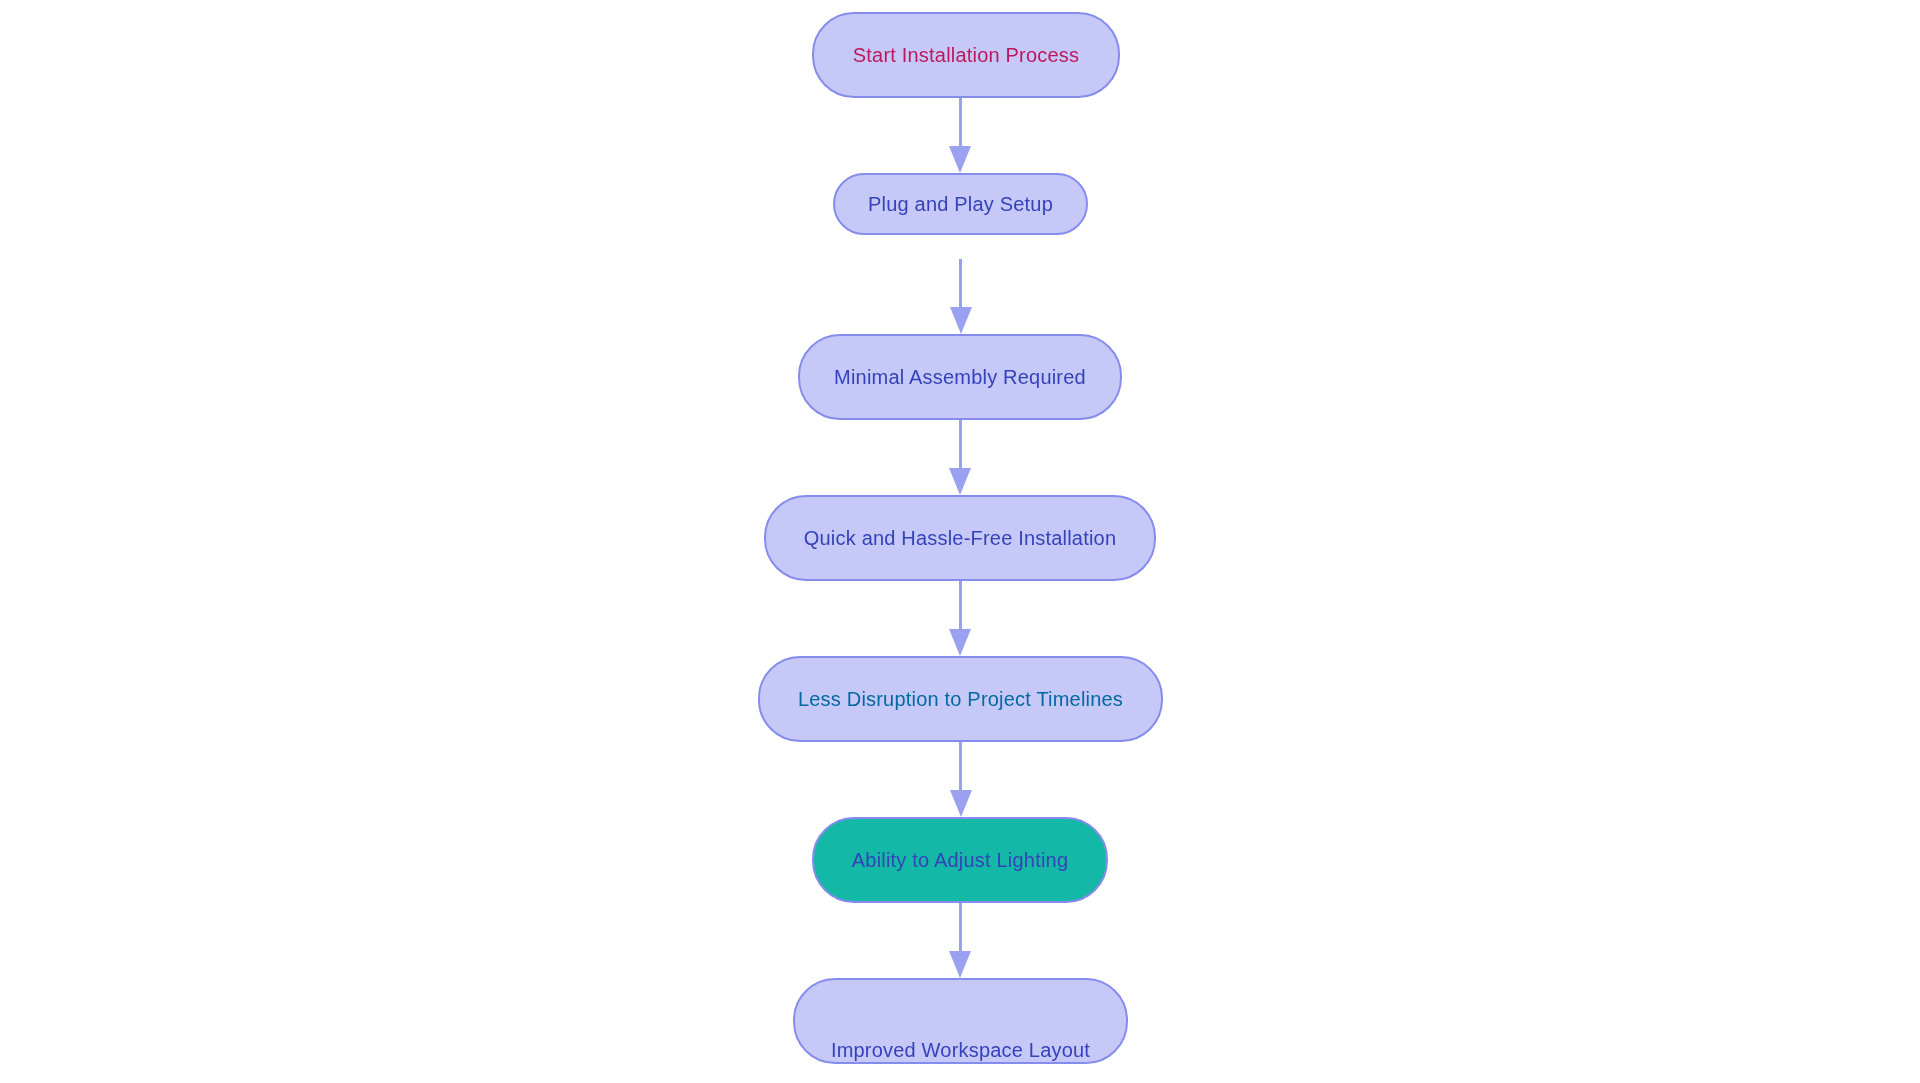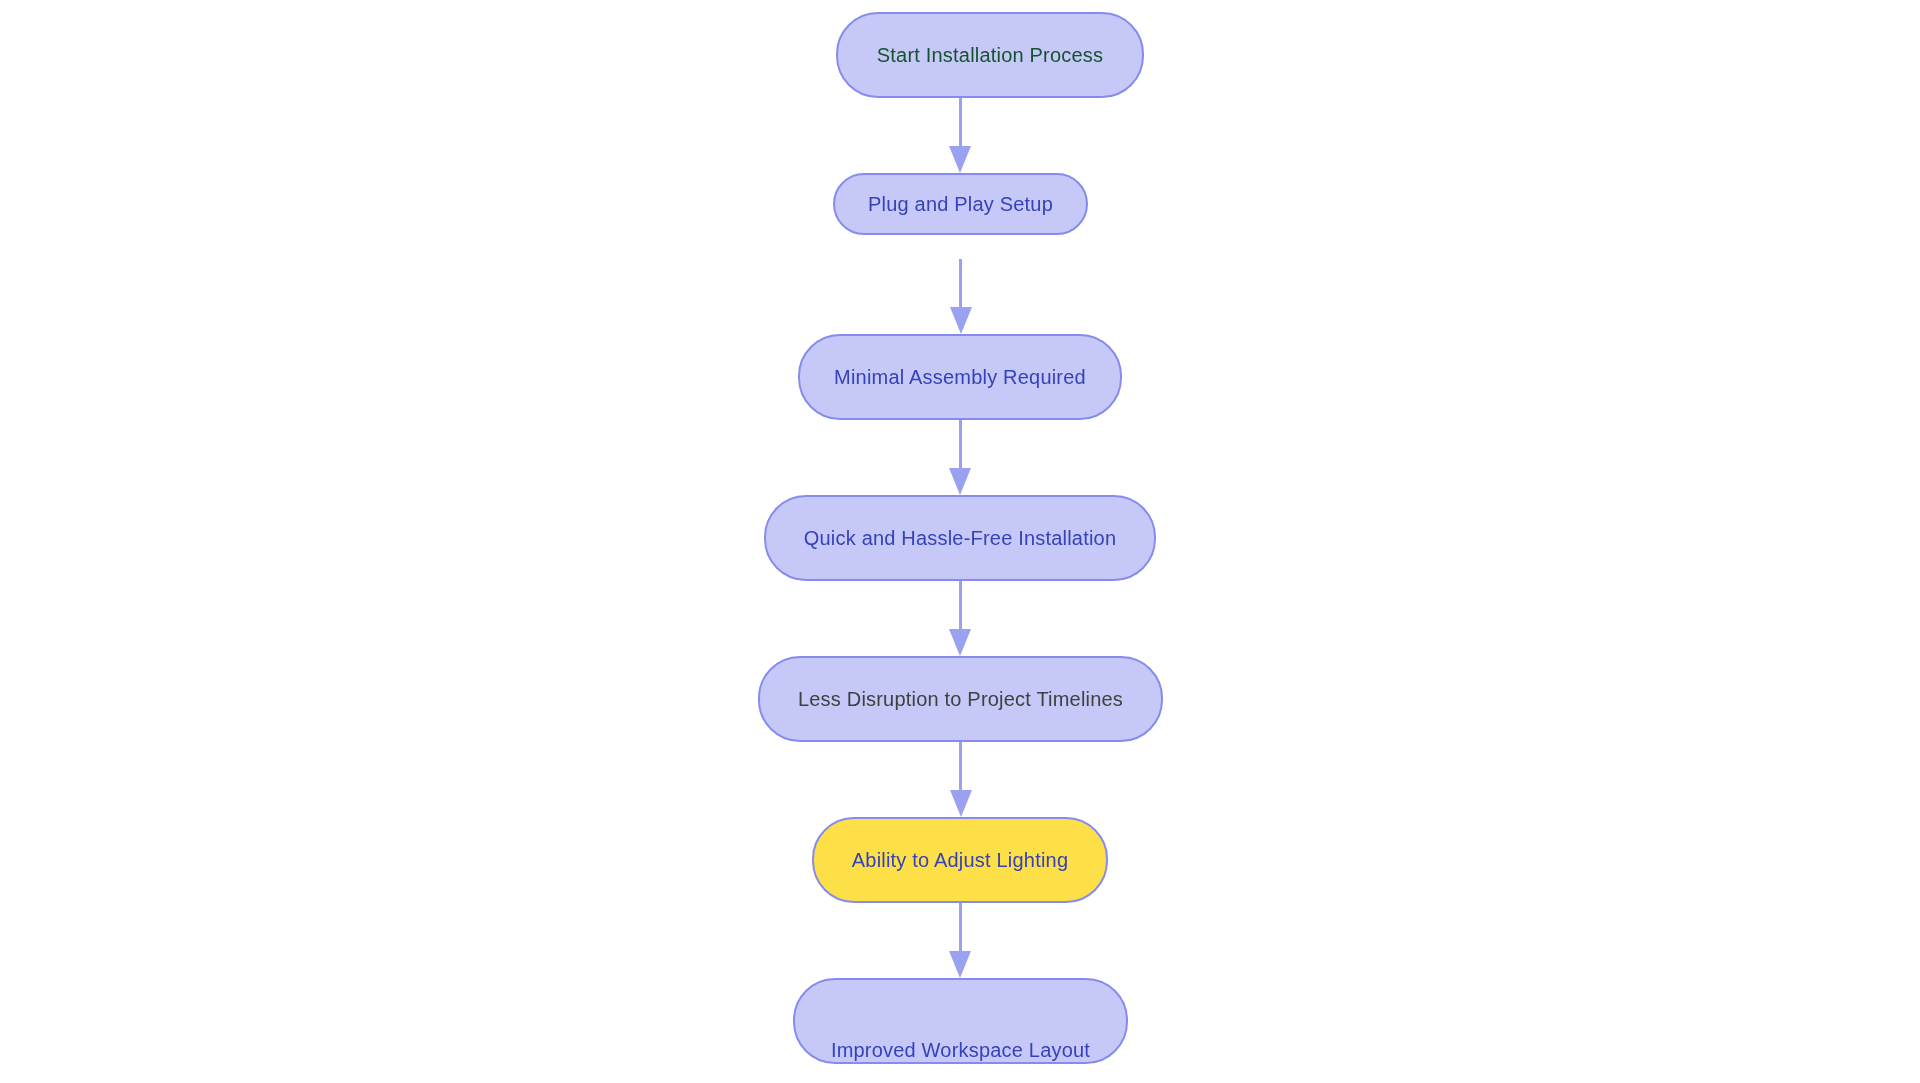--- a/index.html
+++ b/index.html
@@ -50,36 +50,36 @@
     border-left: 11px solid transparent;
     border-right: 11px solid transparent;
     border-top: 27px solid;
     flex: 0 0 auto;
   }
 </style>
 </head>
 <body>
 
 <div class="canvas" style="background: rgb(255, 255, 255);">
-    <div class="node" style="left: 836px; top: 12px; width: 308px; height: 86px; background: rgb(198, 201, 247); border-color: rgb(133, 140, 237); color: #14532d;">
+    <div class="node" style="left: 812px; top: 12px; width: 308px; height: 86px; background: rgb(198, 201, 247); border-color: rgb(133, 140, 237); color: #be185d;">
       <span>Start Installation Process</span>
     </div>
     <div class="node" style="left: 833px; top: 173px; width: 255px; height: 62px; background: rgb(198, 201, 247); border-color: rgb(133, 140, 237); color: rgb(53, 66, 186);">
       <span>Plug and Play Setup</span>
     </div>
     <div class="node" style="left: 798px; top: 334px; width: 324px; height: 86px; background: rgb(198, 201, 247); border-color: rgb(133, 140, 237); color: rgb(53, 66, 186);">
       <span>Minimal Assembly Required</span>
     </div>
     <div class="node" style="left: 764px; top: 495px; width: 392px; height: 86px; background: rgb(198, 201, 247); border-color: rgb(133, 140, 237); color: rgb(53, 66, 186);">
       <span>Quick and Hassle-Free Installation</span>
     </div>
-    <div class="node" style="left: 758px; top: 656px; width: 405px; height: 86px; background: rgb(198, 201, 247); border-color: rgb(133, 140, 237); color: #404040;">
+    <div class="node" style="left: 758px; top: 656px; width: 405px; height: 86px; background: rgb(198, 201, 247); border-color: rgb(133, 140, 237); color: #0369a1;">
       <span>Less Disruption to Project Timelines</span>
     </div>
-    <div class="node" style="left: 812px; top: 817px; width: 296px; height: 86px; background: #fde047; border-color: rgb(133, 140, 237); color: rgb(53, 66, 186);">
+    <div class="node" style="left: 812px; top: 817px; width: 296px; height: 86px; background: #14b8a6; border-color: rgb(133, 140, 237); color: rgb(53, 66, 186);">
       <span>Ability to Adjust Lighting</span>
     </div>
     <div class="node" style="left: 793px; top: 978px; width: 335px; height: 86px; background: rgb(198, 201, 247); border-color: rgb(133, 140, 237); color: rgb(53, 66, 186); align-items: flex-end;">
       <span>Improved Workspace Layout</span>
     </div>
     <div class="edge" style="left: 949px; top: 98px; height: 75px;">
       <div class="edge-line" style="background: rgb(153, 161, 240);"></div>
       <div class="edge-head" style="border-top-color: rgb(153, 161, 240);"></div>
     </div>
     <div class="edge" style="left: 949.5px; top: 259px; height: 75px;">

